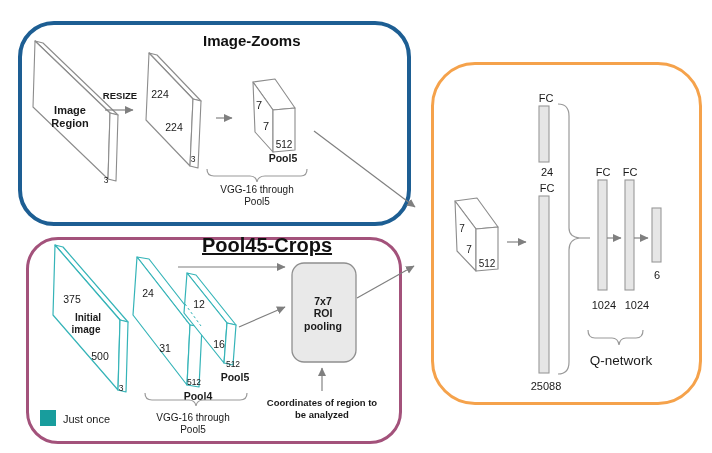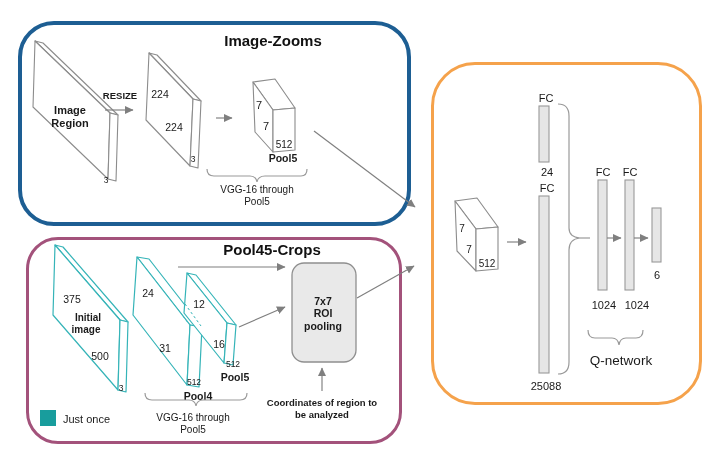--- a/index.html
+++ b/index.html
@@ -2,23 +2,23 @@
 <html><head>
 <meta charset="utf-8">
 <style>
   html,body{margin:0;padding:0;background:#ffffff;}
   #stage{position:relative;width:712px;height:453px;background:#fff;overflow:hidden;
          font-family:"Liberation Sans","DejaVu Sans",sans-serif;}
   .panel{position:absolute;box-sizing:border-box;background:transparent;}
   .panel.blue{left:18px;top:21px;width:393px;height:205px;border:4px solid #1d5e93;border-radius:36px;}
   .panel.purple{left:26px;top:237px;width:376px;height:207px;border:3.5px solid #a3527b;border-radius:32px;}
   .panel.orange{left:431px;top:62px;width:271px;height:343px;border:3px solid #f5a24b;border-radius:44px;}
-  .ptitle{position:absolute;text-align:center;font-weight:bold;color:#111;}
+  .ptitle{position:absolute;font-weight:bold;color:#111;}
   .ptitle.iz{left:203px;top:32px;width:140px;font-size:15px;}
-  .ptitle.pc{left:202px;top:241px;width:140px;font-size:15px;}
+  .ptitle.pc{left:202px;top:234px;width:140px;font-size:20px;text-decoration:underline;}
   .ptitle.cb{left:431px;top:70px;width:271px;font-size:14.5px;}
   svg#overlay{position:absolute;left:0;top:0;}
   svg text{font-family:"Liberation Sans","DejaVu Sans",sans-serif;fill:#1a1a1a;}
   .mid{text-anchor:middle;}
   .t-tiny{font-size:8.5px;}
   .t-small{font-size:10px;}
   .t-num{font-size:10.5px;}
   .t-md{font-size:11px;}
   .t-q{font-size:13.5px;}
   .t-b{font-weight:bold;}

